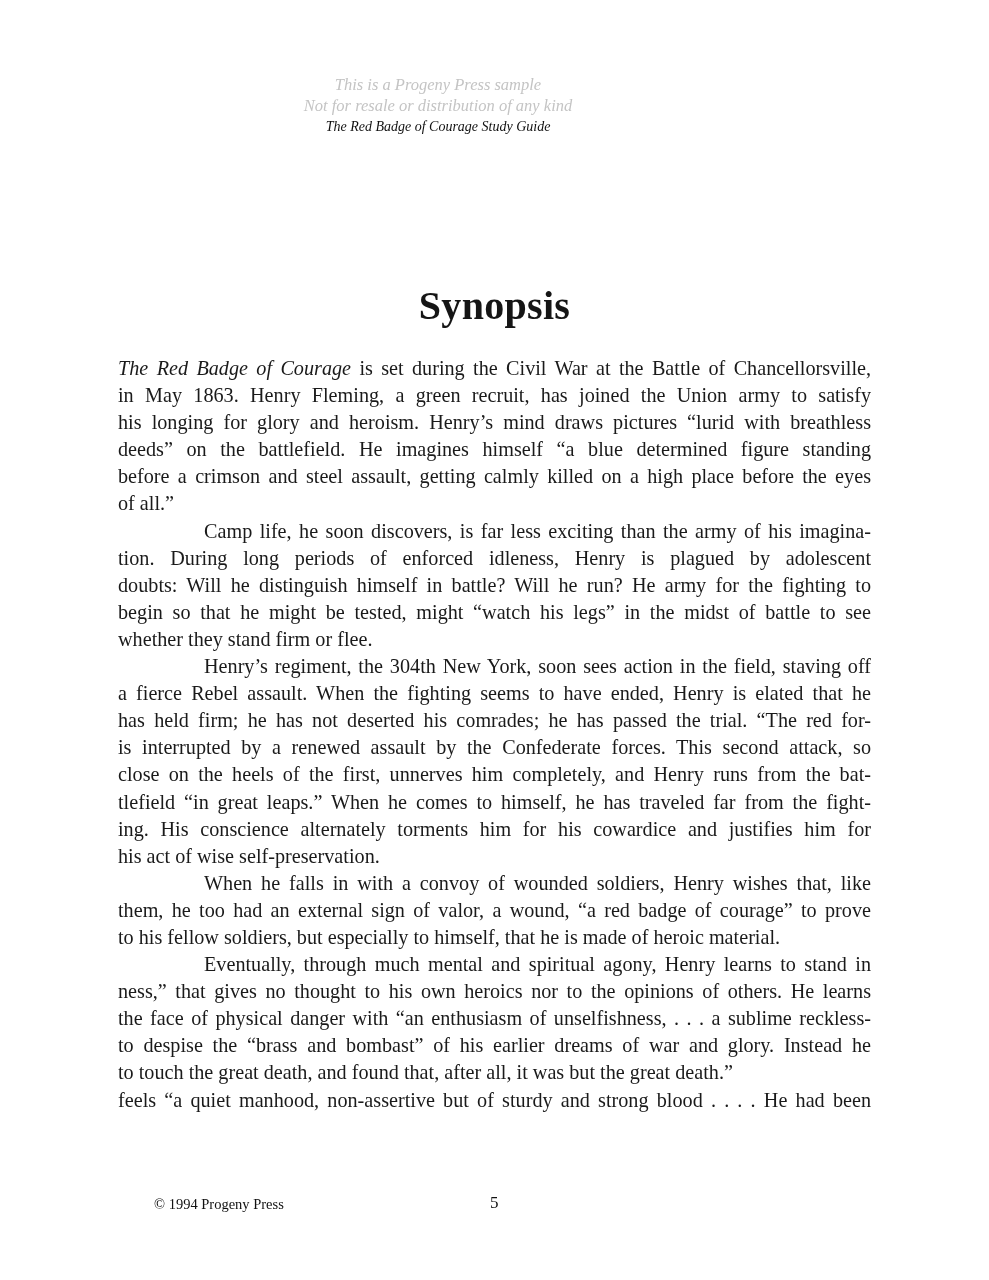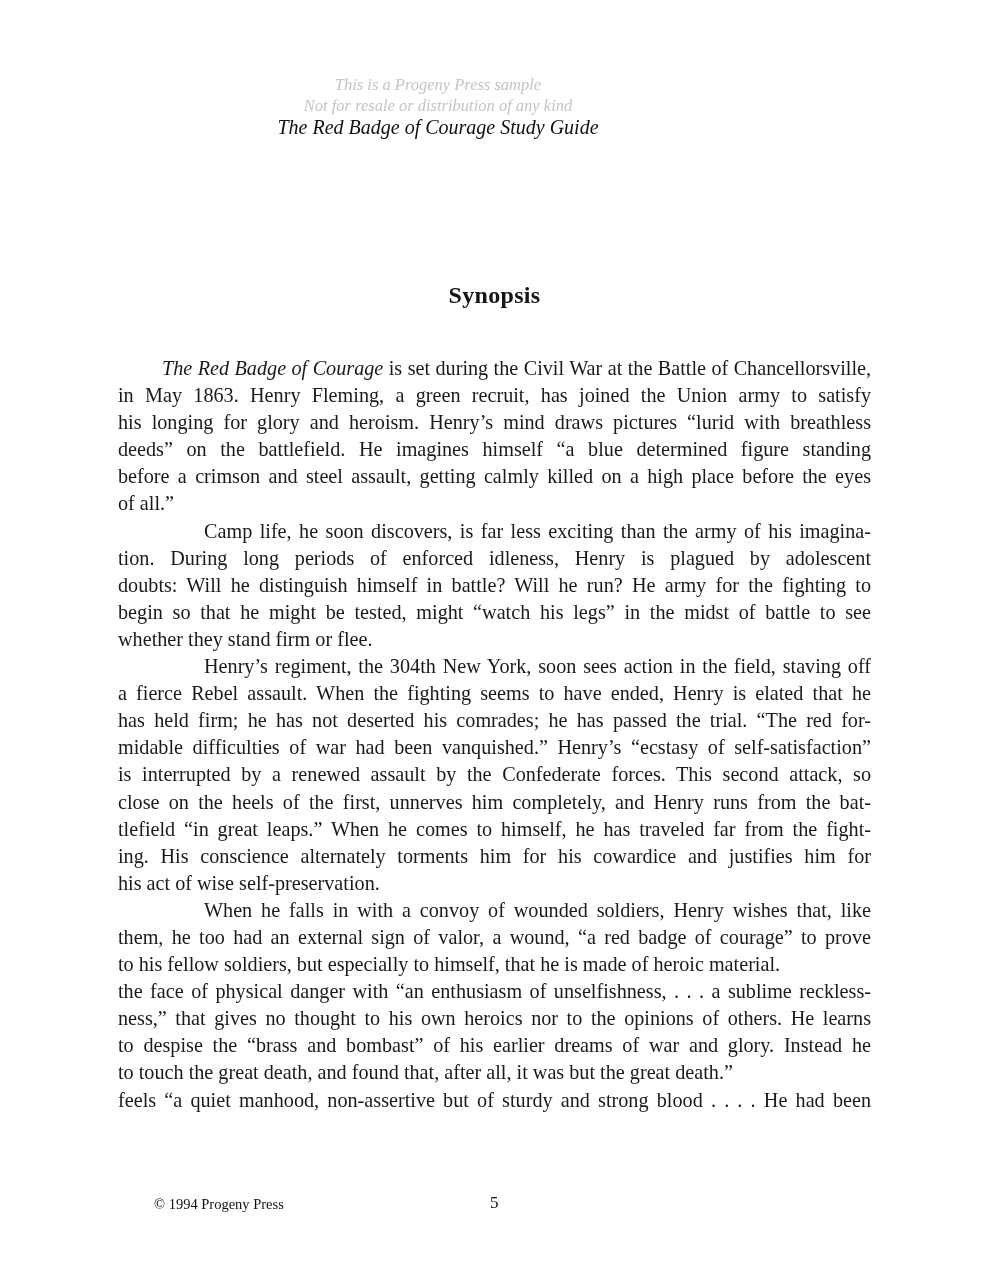--- a/index.html
+++ b/index.html
@@ -1,25 +1,25 @@
 <!DOCTYPE html>
 <html><head>
   <meta charset="utf-8">
   <style>
     html, body { margin: 0; padding: 0; background: #ffffff; }
     body { width: 989px; height: 1280px; position: relative; overflow: hidden; font-family: "Liberation Serif", "DejaVu Serif", serif; color: #1a1a1a; }
     .hdr { position: absolute; left: 0; width: 876px; text-align: center; font-style: italic; font-size: 16.5px; line-height: 22px; }
     .hdr.sample { color: #c4c4c4; }
-    .hdr.title { color: #111; font-size: 20px; }
-    .page-title { position: absolute; left: 0; width: 989px; top: 282px; text-align: center; font-size: 24px; font-weight: bold; color: #151515; letter-spacing: 0.3px; }
+    .hdr.title { color: #111; font-size: 14px; }
+    .page-title { position: absolute; left: 0; width: 989px; top: 282px; text-align: center; font-size: 40px; font-weight: bold; color: #151515; letter-spacing: 0.3px; }
     .body { position: absolute; left: 118px; top: 355px; width: 753px; }
     .line { display: block; height: 27.1px; line-height: 27.1px; font-size: 20.2px; white-space: nowrap; text-align: justify; text-align-last: justify; }
     .line.last { text-align-last: left; }
     .line.indent { padding-left: 86px; }
-    .line i { font-style: italic; margin-left: 44px; }
+    .line i { font-style: italic; }
     .footer-left { position: absolute; left: 118px; top: 1196px; font-size: 14.5px; color: #111; margin-left: 36px; }
     .footer-page { position: absolute; left: 490px; top: 1193px; font-size: 17px; color: #111; }
   </style>
 </head>
 <body>
 
 <div class="hdr sample" style="top:74px">This is a Progeny Press sample</div>
 <div class="hdr sample" style="top:95px">Not for resale or distribution of any kind</div>
 <div class="hdr title" style="top:116px">The Red Badge of Courage Study Guide</div>
 
@@ -41,37 +41,37 @@
     <span class="line">tion. During long periods of enforced idleness, Henry is plagued by adolescent</span>
     <span class="line">doubts: Will he distinguish himself in battle? Will he run? He army for the fighting to</span>
     <span class="line">begin so that he might be tested, might “watch his legs” in the midst of battle to see</span>
     <span class="line last">whether they stand firm or flee.</span>
   </div>
 
   <div>
     <span class="line indent">Henry’s regiment, the 304th New York, soon sees action in the field, staving off</span>
     <span class="line">a fierce Rebel assault. When the fighting seems to have ended, Henry is elated that he</span>
     <span class="line">has held firm; he has not deserted his comrades; he has passed the trial. “The red for-</span>
-    <span class="line">midable difficulties of war had been vanquished.” Henry’s “ecstasy of self-satisfaction”</span>
     <span class="line">is interrupted by a renewed assault by the Confederate forces. This second attack, so</span>
     <span class="line">close on the heels of the first, unnerves him completely, and Henry runs from the bat-</span>
     <span class="line">tlefield “in great leaps.” When he comes to himself, he has traveled far from the fight-</span>
     <span class="line">ing. His conscience alternately torments him for his cowardice and justifies him for</span>
     <span class="line last">his act of wise self-preservation.</span>
   </div>
 
   <div>
     <span class="line indent">When he falls in with a convoy of wounded soldiers, Henry wishes that, like</span>
     <span class="line">them, he too had an external sign of valor, a wound, “a red badge of courage” to prove</span>
     <span class="line last">to his fellow soldiers, but especially to himself, that he is made of heroic material.</span>
   </div>
 
   <div>
+    <span class="line indent">Eventually, through much mental and spiritual agony, Henry learns to stand in</span>
+    <span class="line">ness,” that gives no thought to his own heroics nor to the opinions of others. He learns</span>
     <span class="line">the face of physical danger with “an enthusiasm of unselfishness, . . . a sublime reckless-</span>
-    <span class="line">ness,” that gives no thought to his own heroics nor to the opinions of others. He learns</span>
     <span class="line">to despise the “brass and bombast” of his earlier dreams of war and glory. Instead he</span>
     <span class="line last">to touch the great death, and found that, after all, it was but the great death.”</span>
     <span class="line">feels “a quiet manhood, non-assertive but of sturdy and strong blood . . . . He had been</span>
   </div>
 </div>
 
 <div class="footer-left">© 1994 Progeny Press</div>
 <div class="footer-page">5</div>
 
 </body></html>

